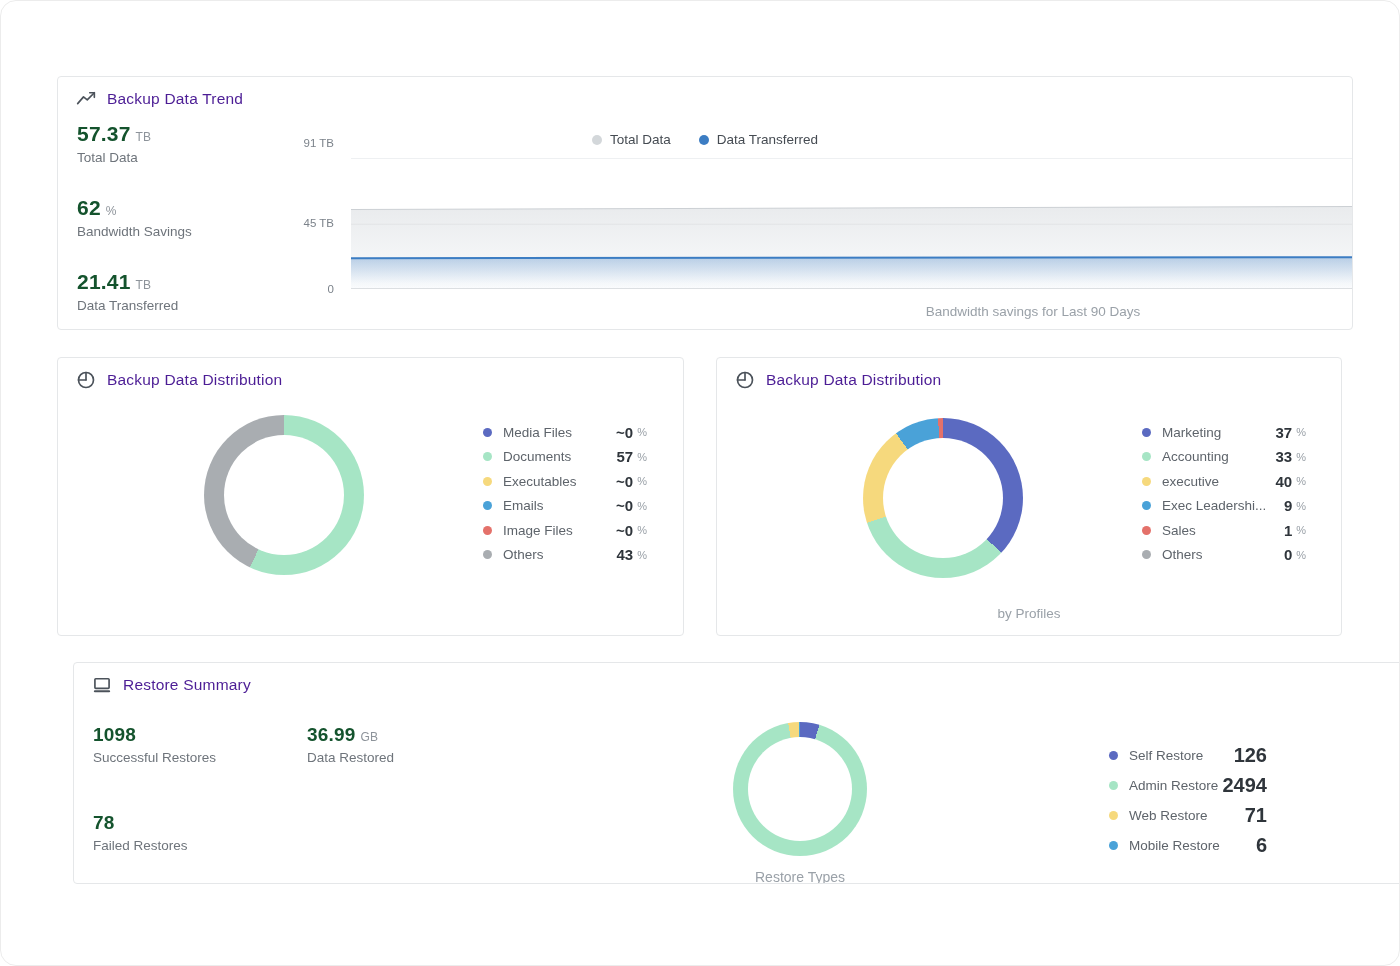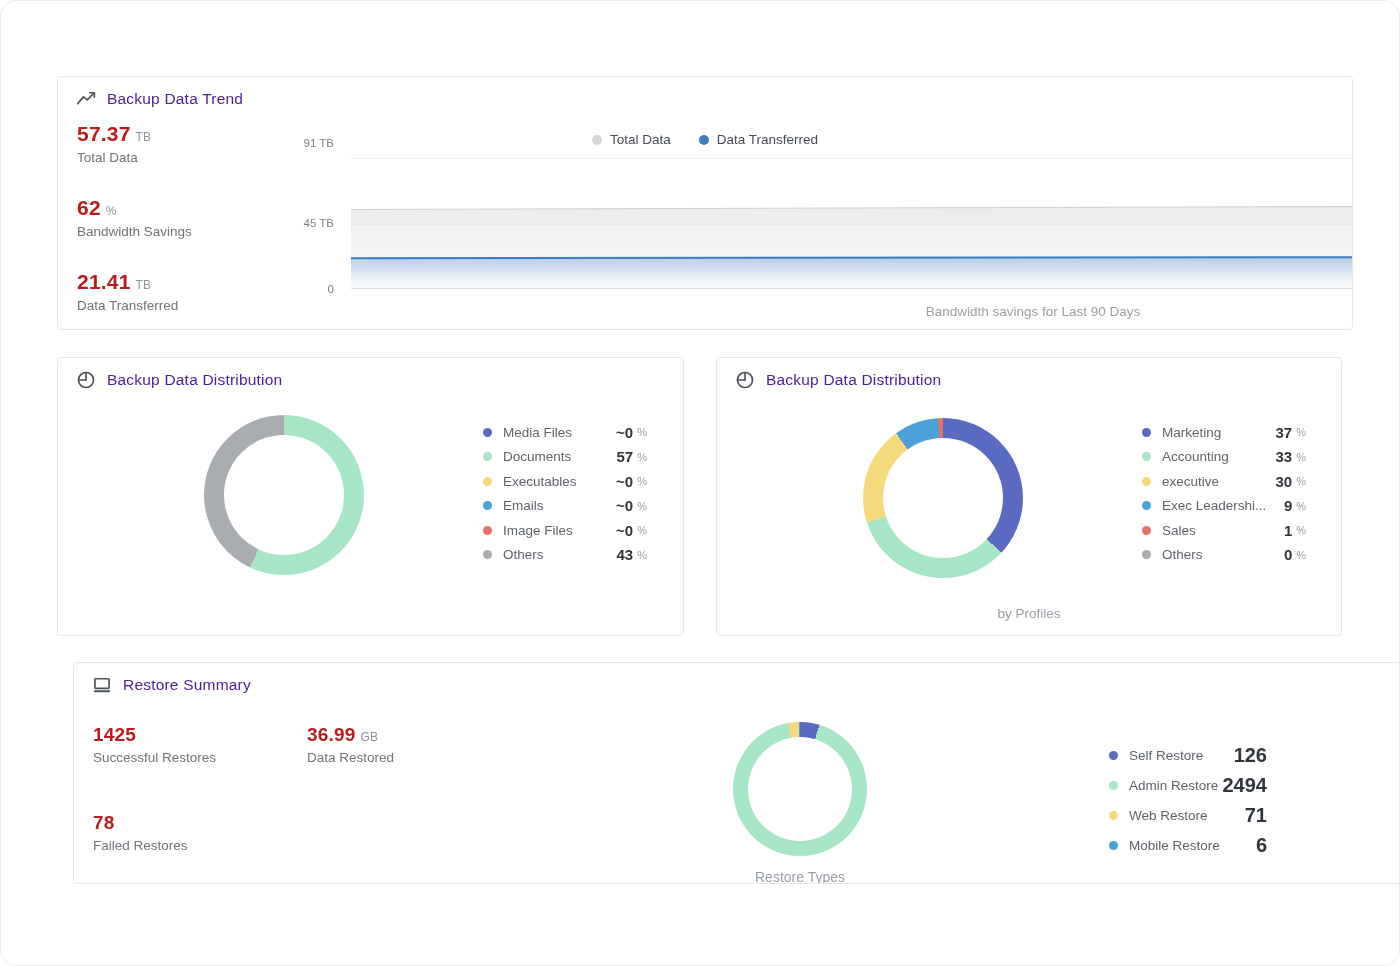--- a/index.html
+++ b/index.html
@@ -31,21 +31,21 @@
 
   .card-title {
     position:absolute; left:18px; top:12px;
     display:flex; align-items:center; gap:11px;
     font-size:15.5px; font-weight:500; color:#4c1d95; letter-spacing:.2px;
   }
   .card-title .ticon { color:#4b525a; display:inline-flex; }
 
   
   .stat { position:absolute; left:19px; }
-  .stat .num { font-size:21px; font-weight:700; color:#b91c1c; letter-spacing:.2px; }
+  .stat .num { font-size:21px; font-weight:700; color:#14532d; letter-spacing:.2px; }
   .stat .unit { font-size:12px; font-weight:400; color:#8d939a; margin-left:5px; }
   .stat .lbl { font-size:13.5px; color:#6e747b; margin-top:4px; }
   #t-stat-0 { top:45px; } #t-stat-1 { top:119px; } #t-stat-2 { top:193px; }
 
   
   .trend-legend {
     position:absolute; left:0; top:55px; width:100%;
     display:flex; justify-content:center; gap:28px;
     font-size:13.5px; color:#454b52;
   }
@@ -243,21 +243,21 @@
       </div>
       <div class="lrow">
         <span class="dot" style="background-color: rgb(166, 229, 197);"></span>
         <span class="llabel">Accounting</span>
         <span class="lval">33</span>
           <span class="pct">%</span>
       </div>
       <div class="lrow">
         <span class="dot" style="background-color: rgb(246, 217, 125);"></span>
         <span class="llabel">executive</span>
-        <span class="lval">30</span>
+        <span class="lval">40</span>
           <span class="pct">%</span>
       </div>
       <div class="lrow">
         <span class="dot" style="background-color: rgb(74, 162, 216);"></span>
         <span class="llabel">Exec Leadershi...</span>
         <span class="lval">9</span>
           <span class="pct">%</span>
       </div>
       <div class="lrow">
         <span class="dot" style="background-color: rgb(228, 113, 106);"></span>
@@ -281,21 +281,21 @@
       <span class="ticon">
         <svg width="20" height="20" viewBox="0 0 24 24" fill="none" stroke="currentColor" stroke-width="2" stroke-linecap="round">
           <rect x="3.5" y="4.5" width="17" height="11.5" rx="1"></rect>
           <line x1="3.5" y1="19.5" x2="20.5" y2="19.5" stroke-width="2.6"></line>
         </svg>
       </span>
       <span>Restore Summary</span>
     </div>
 
     <div class="stat" id="rs-stat-0">
-      <div><span class="num">1425</span><span class="unit"></span></div>
+      <div><span class="num">1098</span><span class="unit"></span></div>
       <div class="lbl">Successful Restores</div>
     </div>
     <div class="stat" id="rs-stat-1">
       <div><span class="num">36.99</span><span class="unit">GB</span></div>
       <div class="lbl">Data Restored</div>
     </div>
     <div class="stat" id="rs-stat-2">
       <div><span class="num">78</span><span class="unit"></span></div>
       <div class="lbl">Failed Restores</div>
     </div>

